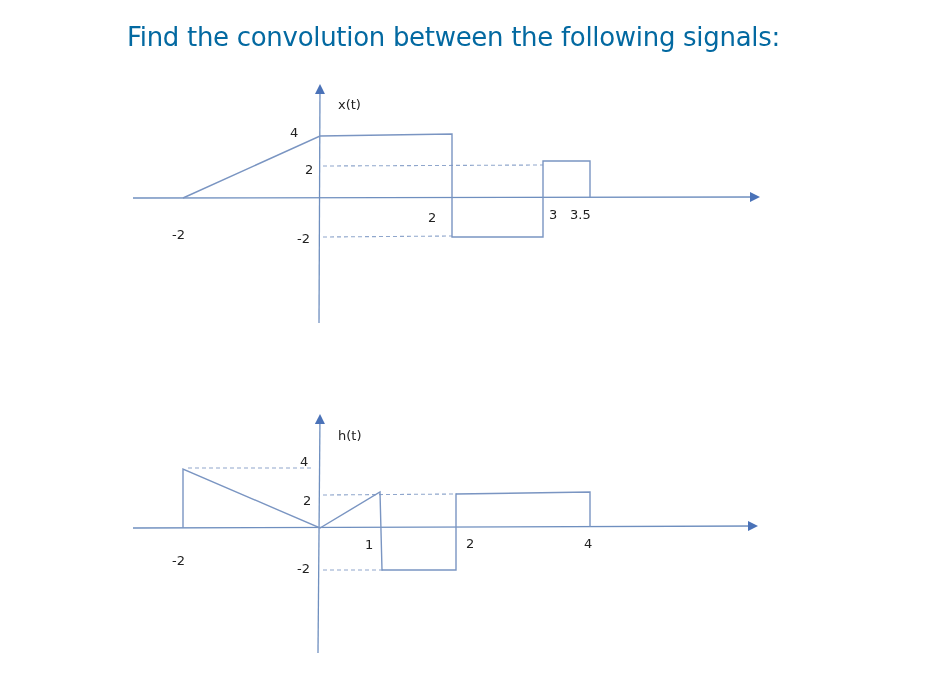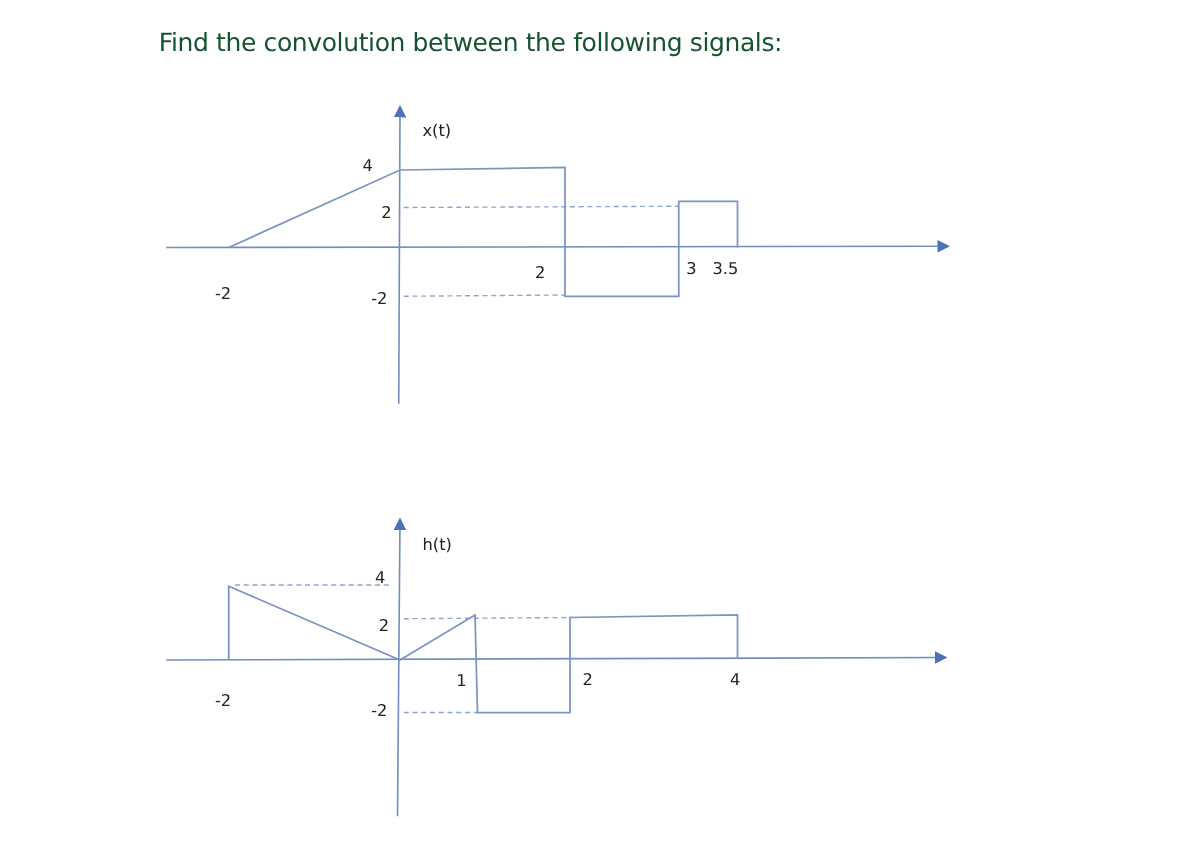--- a/index.html
+++ b/index.html
@@ -1,18 +1,18 @@
 <!DOCTYPE html>
 <html><head>
 <meta charset="utf-8">
 <style>
   html, body { margin: 0; padding: 0; background: #ffffff; }
   body { width: 950px; height: 687px; position: relative; overflow: hidden;
          font-family: "Liberation Sans", "DejaVu Sans", sans-serif; }
-  .title { position: absolute; left: 127px; top: 22px; font-size: 20px; color: #14532d;
+  .title { position: absolute; left: 127px; top: 22px; font-size: 26px; color: #0369a1;
            font-family: "DejaVu Sans", sans-serif; letter-spacing: -0.3px; }
   svg { position: absolute; left: 0; top: 0; }
   .lbl { font-family: "DejaVu Sans", sans-serif; font-size: 13px; fill: #222; }
   .axis { stroke: #6f8fbf; stroke-width: 1.3; fill: none; }
   .sig { stroke: #7a95c2; stroke-width: 1.4; fill: none; }
   .dash { stroke: #8fa6cc; stroke-width: 1.1; stroke-dasharray: 4 3; fill: none; }
 </style>
 </head>
 <body>
 

